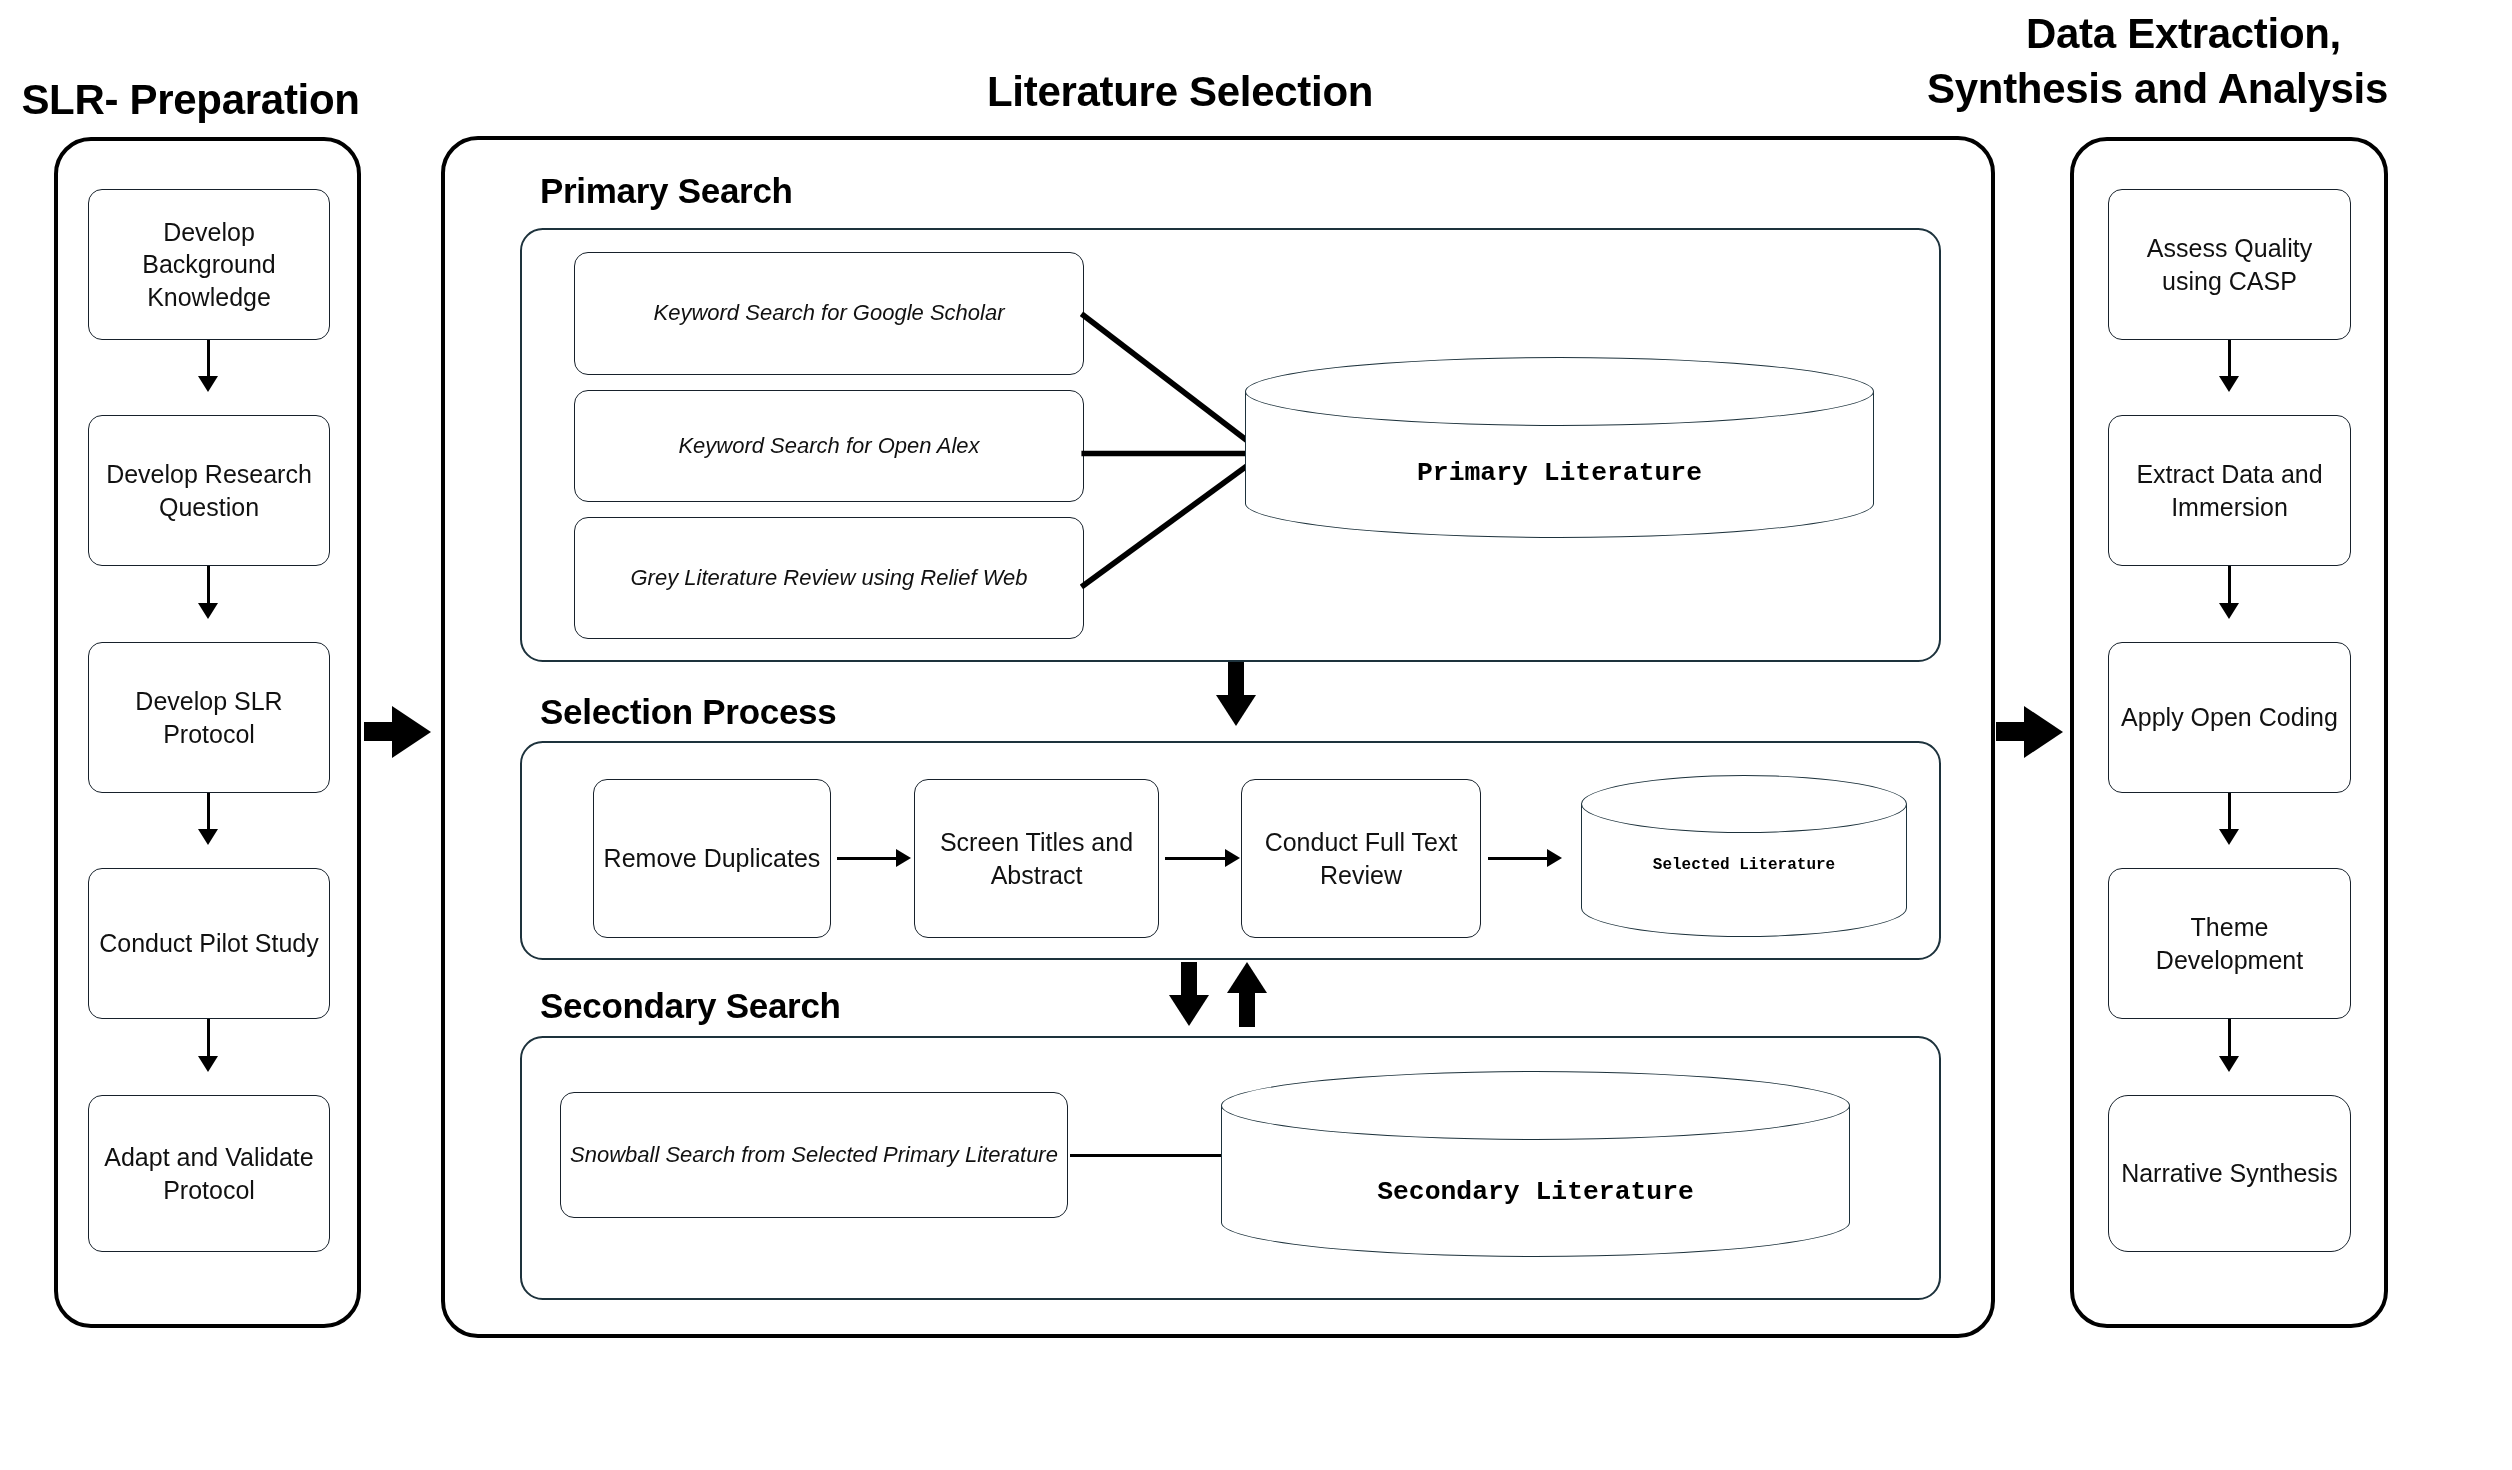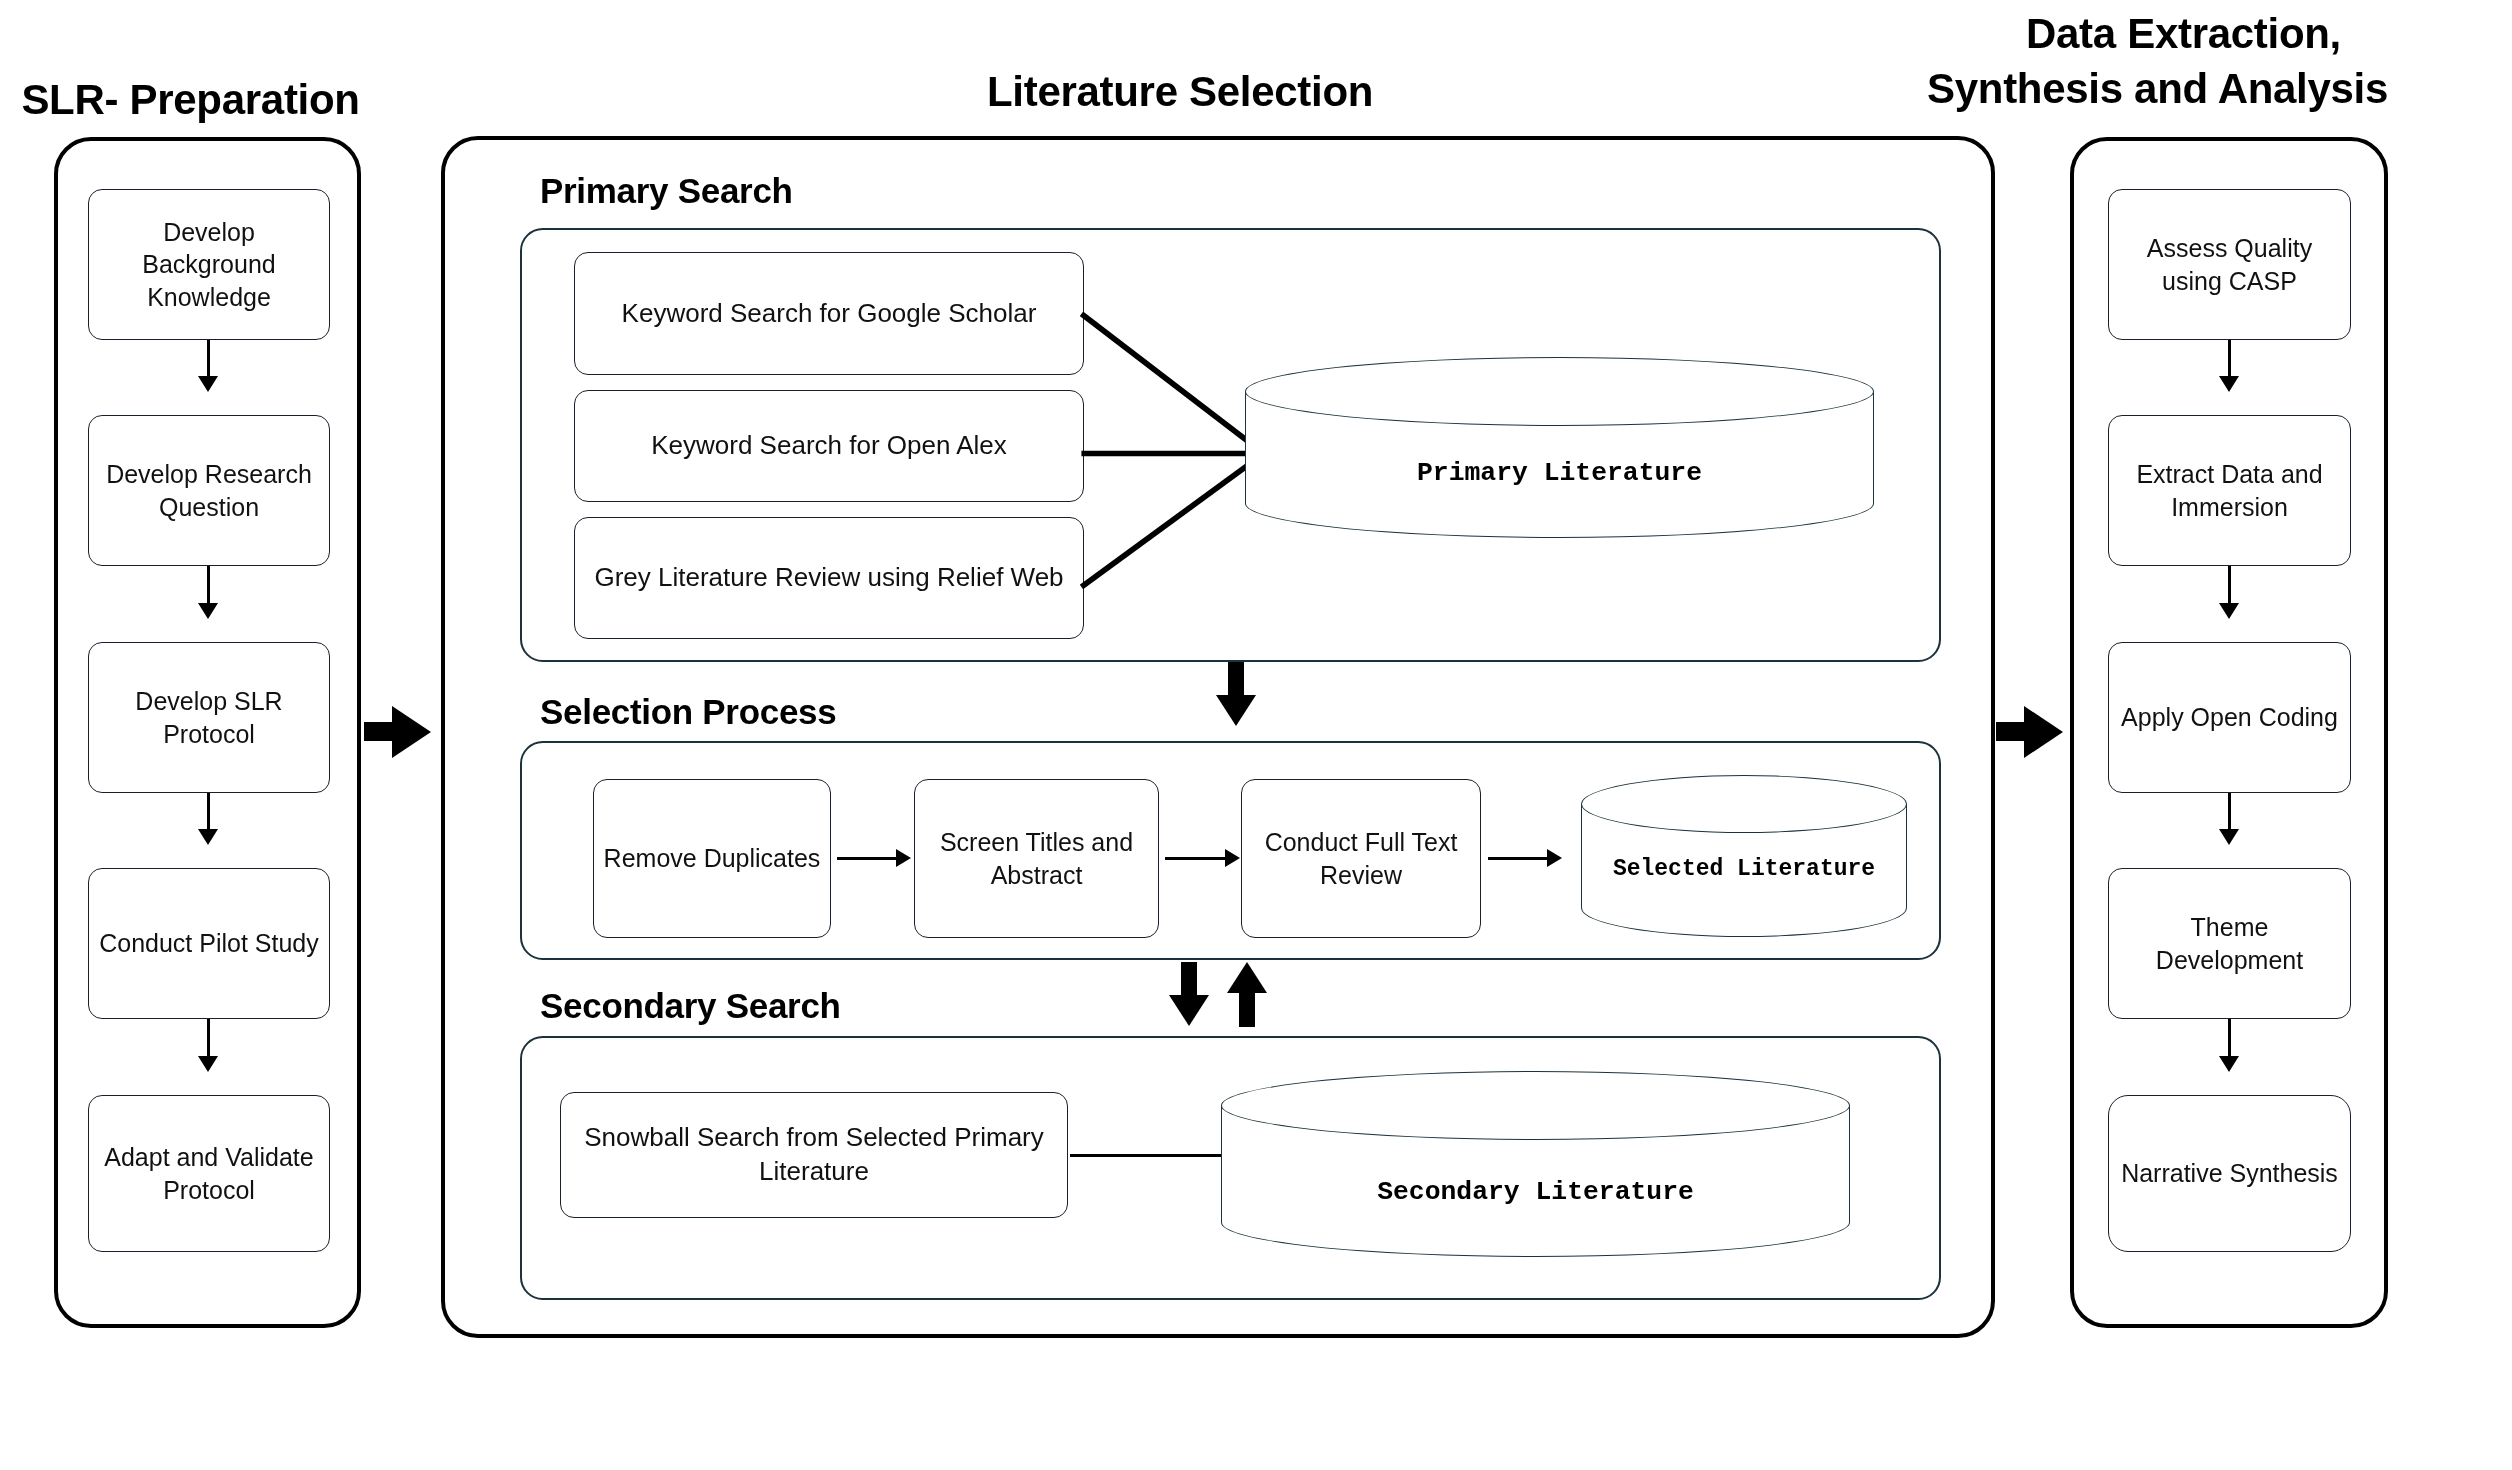--- a/index.html
+++ b/index.html
@@ -59,21 +59,21 @@
     box-sizing: border-box;
     display: flex;
     align-items: center;
     justify-content: center;
     text-align: center;
     font-size: 25px;
     line-height: 1.3;
     color: #111111;
     padding: 2.5px 7.6px;
   }
-  .node.wide { font-size: 26px; }
+  .node.wide { font-size: 22px; font-style: italic; }
 
   
   .cyl {
     position: absolute;
     box-sizing: border-box;
     font-family: Liberation Mono, monospace;
   }
   .cyl .body {
     position: absolute;
     left: 0; right: 0;
@@ -262,21 +262,21 @@
   <div class="head-right" style="left:1225px; top:849px;"></div>
 
   <div class="node" style="left:1241px; top:779px; width:240px; height:159px;">Conduct Full Text Review</div>
   <div class="hline" style="left:1488px; top:857px; width:63px;"></div>
   <div class="head-right" style="left:1547px; top:849px;"></div>
 
   <div class="cyl" style="left:1581px; top:775px; width:326px; height:164px;">
     <div class="ellipse bottom" style="top:104px; height:58px;"></div>
     <div class="body" style="top:29px; height:104px;"></div>
     <div class="ellipse" style="top:0px; height:58px;"></div>
-    <div class="label" style="top:81px; font-size:23px;">Selected Literature</div>
+    <div class="label" style="top:81px; font-size:16px;">Selected Literature</div>
   </div>
 
   <div class="thick-down" style="left:1169px; top:962px; width:40px; height:65px;">
     <div class="shaft"></div>
     <div class="head"></div>
   </div>
   <div class="thick-up" style="left:1227px; top:962px; width:40px; height:65px;">
     <div class="shaft"></div>
     <div class="head"></div>
   </div>

